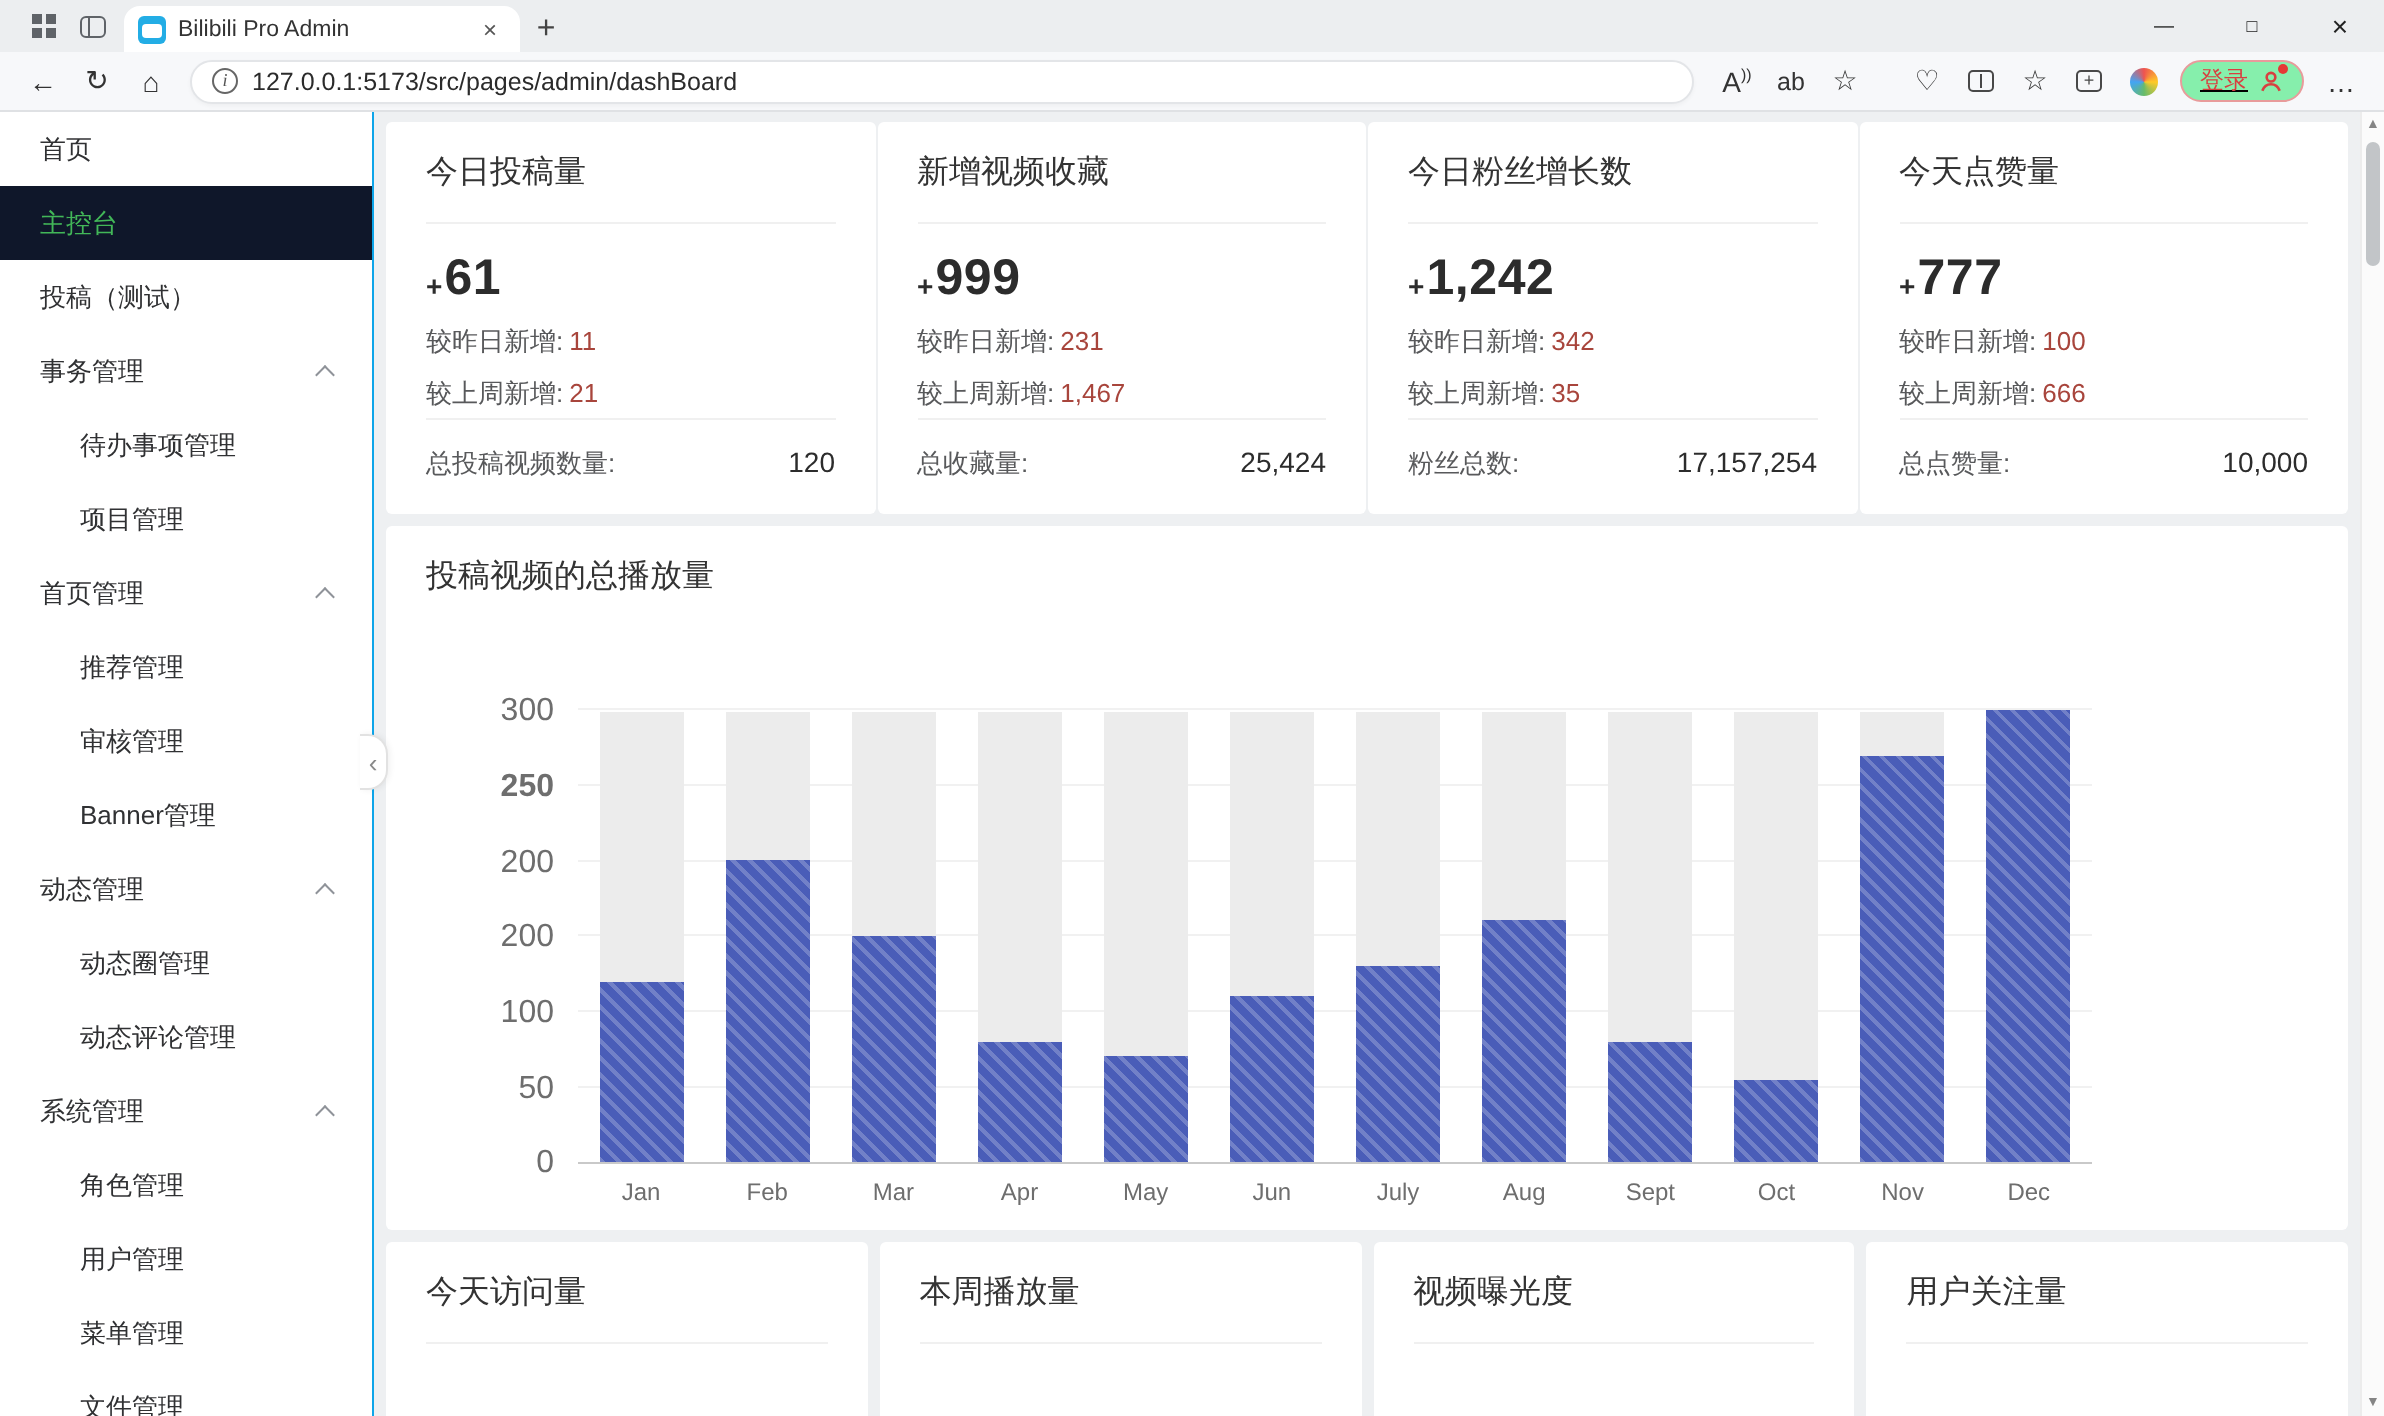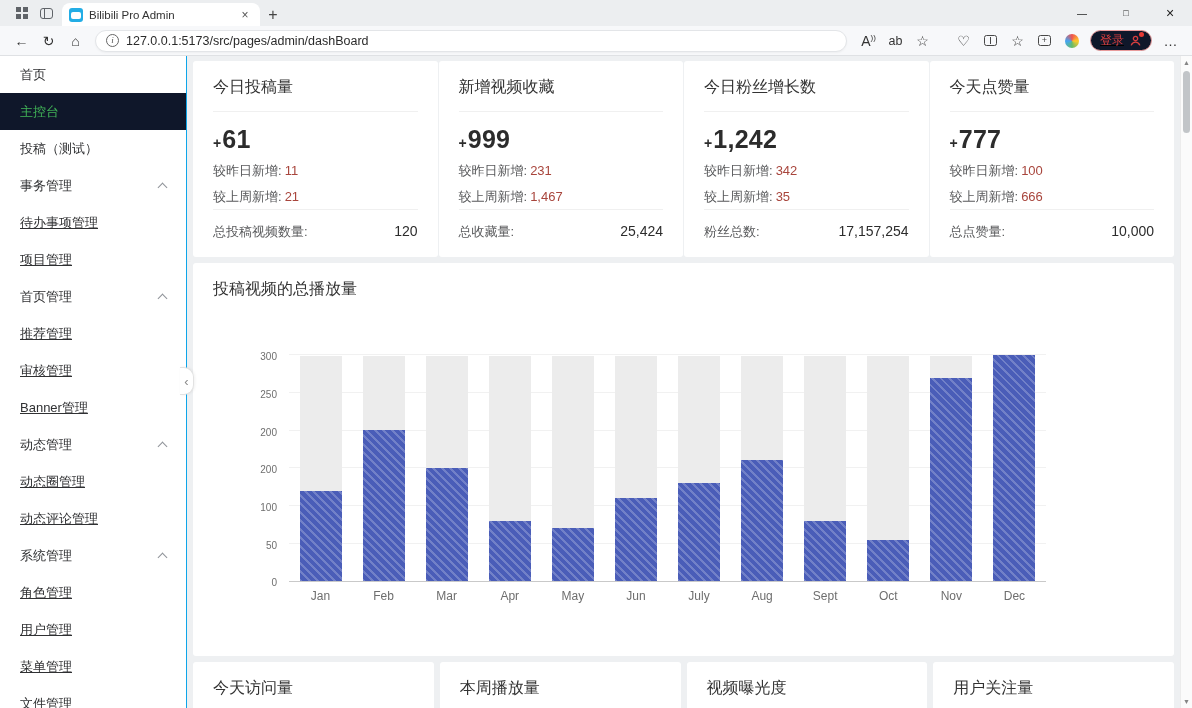--- a/index.html
+++ b/index.html
@@ -32,30 +32,30 @@
 .info-ic{width:13px;height:13px;border:1px solid #666;border-radius:50%;color:#555;font-size:9px;line-height:11px;text-align:center;font-family:"Liberation Serif","DejaVu Serif",serif;font-style:italic;flex:none;}
 .url-text{font-size:12.5px;color:#2b2b2b;white-space:nowrap;overflow:hidden;}
 .toolbar-right{display:flex;align-items:center;margin-left:2px;}
 .tiny{font-size:8px;margin-top:-6px;}
 .tsl{font-size:12.5px;}
 .nav-gap{width:14px;}
 .ic-box{display:inline-block;width:13px;height:11px;border:1.3px solid #484848;border-radius:2.5px;position:relative;}
 .ic-box.split::after{content:"";position:absolute;top:1px;bottom:1px;left:5.2px;width:1.3px;background:#484848;}
 .ic-box.coll::after{content:"+";position:absolute;left:0;right:0;top:-1.5px;text-align:center;font-size:9px;color:#484848;}
 .ic-ext{width:14px;height:14px;border-radius:50%;background:conic-gradient(#ef5350,#ffca28,#66bb6a,#42a5f5,#ef5350);display:inline-block;}
-.login-btn{height:21px;border:1px solid #e89b9b;border-radius:12px;display:flex;align-items:center;gap:5px;padding:0 9px;margin:0 5px;background:#0f172a;text-decoration:underline;}
+.login-btn{height:21px;border:1px solid #e89b9b;border-radius:12px;display:flex;align-items:center;gap:5px;padding:0 9px;margin:0 5px;background:#86efac;text-decoration:underline;}
 .login-text{font-size:12px;color:#d93f3f;}
 .person-wrap{position:relative;display:flex;align-items:center;}
 .badge-dot{position:absolute;right:-2px;top:-2px;width:5px;height:5px;border-radius:50%;background:#e53935;}
 
 
 .app{flex:1;display:flex;position:relative;background:#eef0f2;overflow:hidden;}
 .sidebar{width:187px;background:#fff;flex:none;border-right:1px solid #0ea5e9;overflow:hidden;}
 .side-item{height:37px;display:flex;align-items:center;justify-content:space-between;padding:0 20px;font-size:13px;color:#303133;cursor:pointer;}
-.side-item.t-sub{padding-left:20px;text-decoration:underline;}
+.side-item.t-sub{padding-left:40px;}
 .side-item.active{background:#0f172a;color:#42b758;}
 .side-label{white-space:nowrap;overflow:hidden;}
 .chev{width:7px;height:7px;border-left:1.6px solid #8f9399;border-top:1.6px solid #8f9399;transform:rotate(45deg);margin-top:3px;flex:none;}
 .collapse{position:absolute;left:180px;top:311px;width:14px;height:28px;background:#fff;border:1px solid #e2e2e2;border-left:none;border-radius:0 10px 10px 0;display:flex;align-items:center;justify-content:center;color:#8a8a8a;font-size:13px;z-index:6;box-shadow:1px 0 3px rgba(0,0,0,0.06);}
 .main{flex:1;padding:5px 6px;display:flex;flex-direction:column;overflow:hidden;}
 
 
 .stats-row{display:grid;grid-template-columns:repeat(4,1fr);gap:1px;height:196px;flex:none;}
 .card{background:#fff;border-radius:3px;}
 .stat-card{padding:16px 20px;display:flex;flex-direction:column;}
@@ -64,24 +64,24 @@
 .big-row{margin-top:13px;color:#2c2c2c;display:flex;align-items:flex-end;gap:1px;}
 .plus{font-size:14px;font-weight:700;padding-bottom:3px;}
 .big{font-size:25px;font-weight:700;letter-spacing:0.3px;}
 .delta-row{margin-top:8px;font-size:13px;color:#58595b;}
 .d-value{color:#a8453c;margin-left:3px;}
 .stat-footer{margin-top:auto;border-top:1px solid #f0f0f0;padding-top:13px;display:flex;justify-content:space-between;align-items:baseline;}
 .f-label{font-size:13px;color:#58595b;}
 .f-value{font-size:14px;color:#2c2c2c;}
 
 
-.chart-card{margin-top:6px;height:393px;padding:16px 20px;flex:none;}
+.chart-card{margin-top:6px;height:352px;padding:16px 20px;flex:none;}
 .chart-wrap{display:flex;margin-top:58px;padding-left:12px;padding-right:108px;}
 .yaxis{width:64px;height:226px;position:relative;flex:none;}
-.ylab{position:absolute;right:12px;transform:translateY(50%);font-size:10px;color:#6e6e6e;}
+.ylab{position:absolute;right:12px;transform:translateY(50%);font-size:16px;color:#6e6e6e;}
 .plot{flex:1;height:226px;position:relative;display:flex;align-items:flex-end;border-bottom:1px solid #c9c9c9;}
 .gridline{position:absolute;left:0;right:0;height:1px;background:#f1f1f1;}
 .cell{flex:1;height:100%;position:relative;display:flex;align-items:flex-end;justify-content:center;}
 .bgcol{position:absolute;top:0;bottom:0;left:50%;transform:translateX(-50%);width:42px;background:#ececec;}
 .bar{position:relative;width:42px;background-color:#4a5db8;background-image:repeating-linear-gradient(45deg,rgba(255,255,255,0.22) 0 2px,rgba(255,255,255,0) 2px 6px);z-index:1;}
 .xlab{position:absolute;top:100%;margin-top:8px;left:50%;transform:translateX(-50%);font-size:12px;color:#6e6e6e;white-space:nowrap;}
 
 
 .bottom-row{margin-top:6px;display:grid;grid-template-columns:repeat(4,1fr);gap:6px;height:150px;flex:none;}
 .bottom-card{padding:16px 20px;}
@@ -281,21 +281,21 @@
 
       <section class="card chart-card">
         <h2 class="card-title">投稿视频的总播放量</h2>
         <div class="chart-wrap">
           <div class="yaxis" id="yaxis">
               <span class="ylab" style="bottom: 0px;">0</span>
               <span class="ylab" style="bottom: 37.6667px;">50</span>
               <span class="ylab" style="bottom: 75.3333px;">100</span>
               <span class="ylab" style="bottom: 113px;">200</span>
               <span class="ylab" style="bottom: 150.667px;">200</span>
-              <span class="ylab" style="bottom: 188.333px;">250</span>
+              <span class="ylab" style="bottom: 188.333px; font-weight: bold;">250</span>
               <span class="ylab" style="bottom: 226px;">300</span>
             </div>
           <div class="plot" id="plot">
               <div class="gridline" style="bottom: 37.6667px;"></div>
               <div class="gridline" style="bottom: 75.3333px;"></div>
               <div class="gridline" style="bottom: 113px;"></div>
               <div class="gridline" style="bottom: 150.667px;"></div>
               <div class="gridline" style="bottom: 188.333px;"></div>
               <div class="gridline" style="bottom: 226px;"></div>
               <div class="cell">

